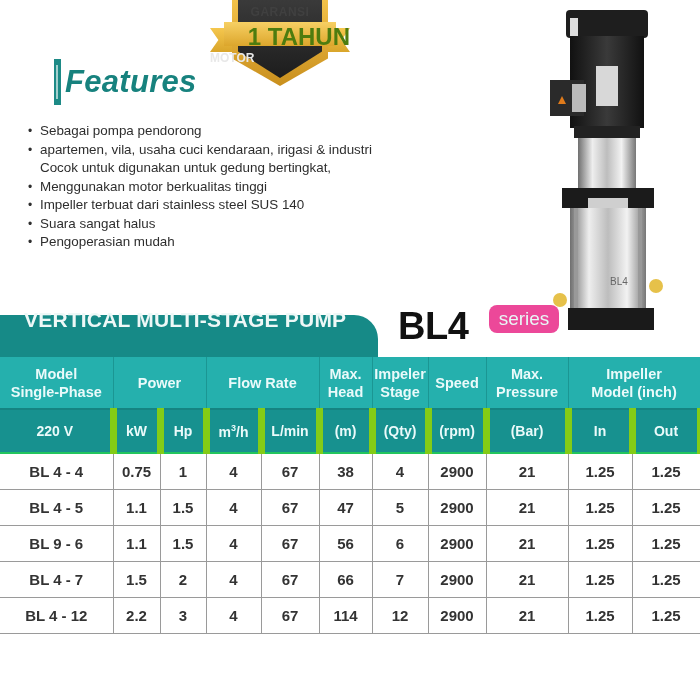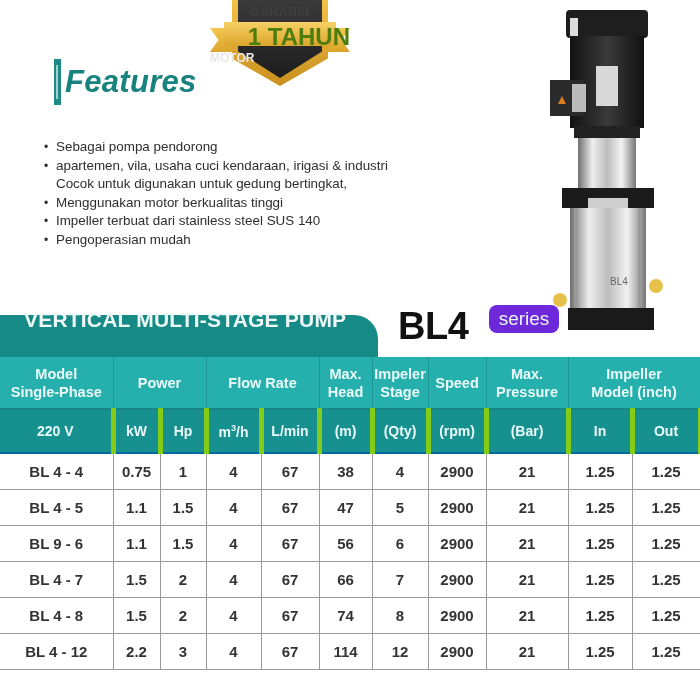--- a/index.html
+++ b/index.html
@@ -13,40 +13,40 @@
   .badge .band { position:absolute; left:14px; top:22px; width:112px; height:24px; background:linear-gradient(#f7d064,#dca62c); }
   .badge .t1 { position:absolute; left:0; width:140px; top:5px; text-align:center; color:#404040; font-weight:bold; font-size:12px; letter-spacing:0.5px; }
   .badge .t2 { position:absolute; left:0; width:140px; top:23px; text-align:right; color:#4d7c0f; font-weight:bold; font-size:24px; }
   .badge .t3 { position:absolute; left:0; width:140px; top:51px; color:#e8e8e8; font-weight:bold; font-size:12px; }
 
   
   .feat-title { position:absolute; left:30px; top:58px; height:48px; display:flex; align-items:center;margin-left:24px; }
   .feat-bar { width:7px; height:46px; background:#1d8a86; margin-right:4px; position:relative; }
   .feat-bar::after { content:""; position:absolute; left:2px; top:6px; width:2px; height:34px; background:#fff; opacity:0.6; }
   .feat-text { font-size:31px; font-weight:bold; font-style:italic; color:#17827e; letter-spacing:0.3px; }
-  .feat-list { position:absolute; left:28px; top:122px; margin:16px; padding:0; list-style:none; font-size:13.4px; line-height:18.5px; color:#2e2e2e; }
+  .feat-list { position:absolute; left:28px; top:122px; margin:0; padding:0; list-style:none; font-size:13.4px; line-height:18.5px; color:#2e2e2e; }
   .feat-list li { position:relative; padding-left:12px; }
   .feat-list li::before { content:"•"; position:absolute; left:0; top:0; font-size:12px; }
 
   
   .pump { position:absolute; left:548px; top:8px; width:120px; height:330px; }
 
   
   .banner { position:absolute; left:0; top:315px; width:378px; height:42px; background:#168a87; border-top-right-radius:24px; }
   .banner-text { position:absolute; left:24px; top:308px; font-size:21px; font-weight:bold; color:#eef8f7; letter-spacing:0.2px; }
   .bl4 { position:absolute; left:398px; top:305px; font-size:38px; font-weight:bold; color:#111; letter-spacing:-0.5px; }
-  .series { position:absolute; left:489px; top:305px; width:70px; height:28px; border-radius:8px; background:#6d28d9; color:#e8f6f5; font-size:19px; text-align:center; line-height:27px; }
+  .series { position:absolute; left:489px; top:305px; width:70px; height:28px; border-radius:8px; background:#ec4899; color:#e8f6f5; font-size:19px; text-align:center; line-height:27px; }
 
   
   table { position:absolute; left:0; top:357px; width:700px; border-collapse:collapse; table-layout:fixed; }
   th, td { text-align:center; padding:0; }
   thead tr.h1 th { height:51px; background:#25b0ad; color:#eafafa; font-size:14.5px; font-weight:bold; line-height:18px; border-right:1px solid #1b9693; border-bottom:2px solid #158482; }
-  thead tr.h2 th { height:42px; background:#17918f; color:#eafafa; font-size:14px; font-weight:bold; border-right:5px solid #84cc16; }
+  thead tr.h2 th { height:42px; background:#17918f; color:#eafafa; font-size:14px; font-weight:bold; border-right:7px solid #84cc16; }
   tbody td { height:35px; font-size:15px; font-weight:bold; color:#333; border-right:1px solid #9a9a9a; border-bottom:1px solid #9a9a9a; }
-  tbody tr:first-child td { border-top:2px solid #0369a1; }
+  tbody tr:first-child td { border-top:2px solid #22c55e; }
   sup { font-size:9px; vertical-align:6px; }
 </style>
 </head>
 <body>
 
 <div class="badge">
   <div class="ribbon"></div>
   <div class="shield"></div>
   <div class="shield-inner"></div>
   <div class="band"></div>
@@ -59,20 +59,21 @@
   <div class="feat-bar"></div>
   <div class="feat-text">Features</div>
 </div>
 
 <ul class="feat-list">
   <li>Sebagai pompa pendorong</li>
   <li style="padding-left:12px;list-style:none;">apartemen, vila, usaha cuci kendaraan, irigasi &amp; industri</li>
   <li>Cocok untuk digunakan untuk gedung bertingkat,</li>
   <li>Menggunakan motor berkualitas tinggi</li>
   <li>Impeller terbuat dari stainless steel SUS 140</li>
+  <li>Suara sangat halus</li>
   <li>Pengoperasian mudah</li>
 </ul>
 <style>.feat-list li:nth-child(3)::before{content:"";}</style>
 
 <svg class="pump" viewBox="0 0 120 330">
   <defs>
     <linearGradient id="steel" x1="0" x2="1">
       <stop offset="0" stop-color="#6f6f6f"></stop>
         <stop offset="0.25" stop-color="#eeeeee"></stop>
       <stop offset="0.5" stop-color="#bdbdbd"></stop>
@@ -196,33 +197,20 @@
         <td>4</td>
         <td>67</td>
         <td>66</td>
         <td>7</td>
         <td>2900</td>
         <td>21</td>
         <td>1.25</td>
         <td>1.25</td>
       </tr>
       <tr>
-        <td>BL 4 - 8</td>
-        <td>1.5</td>
-        <td>2</td>
-        <td>4</td>
-        <td>67</td>
-        <td>74</td>
-        <td>8</td>
-        <td>2900</td>
-        <td>21</td>
-        <td>1.25</td>
-        <td>1.25</td>
-      </tr>
-      <tr>
         <td>BL 4 - 12</td>
         <td>2.2</td>
         <td>3</td>
         <td>4</td>
         <td>67</td>
         <td>114</td>
         <td>12</td>
         <td>2900</td>
         <td>21</td>
         <td>1.25</td>

